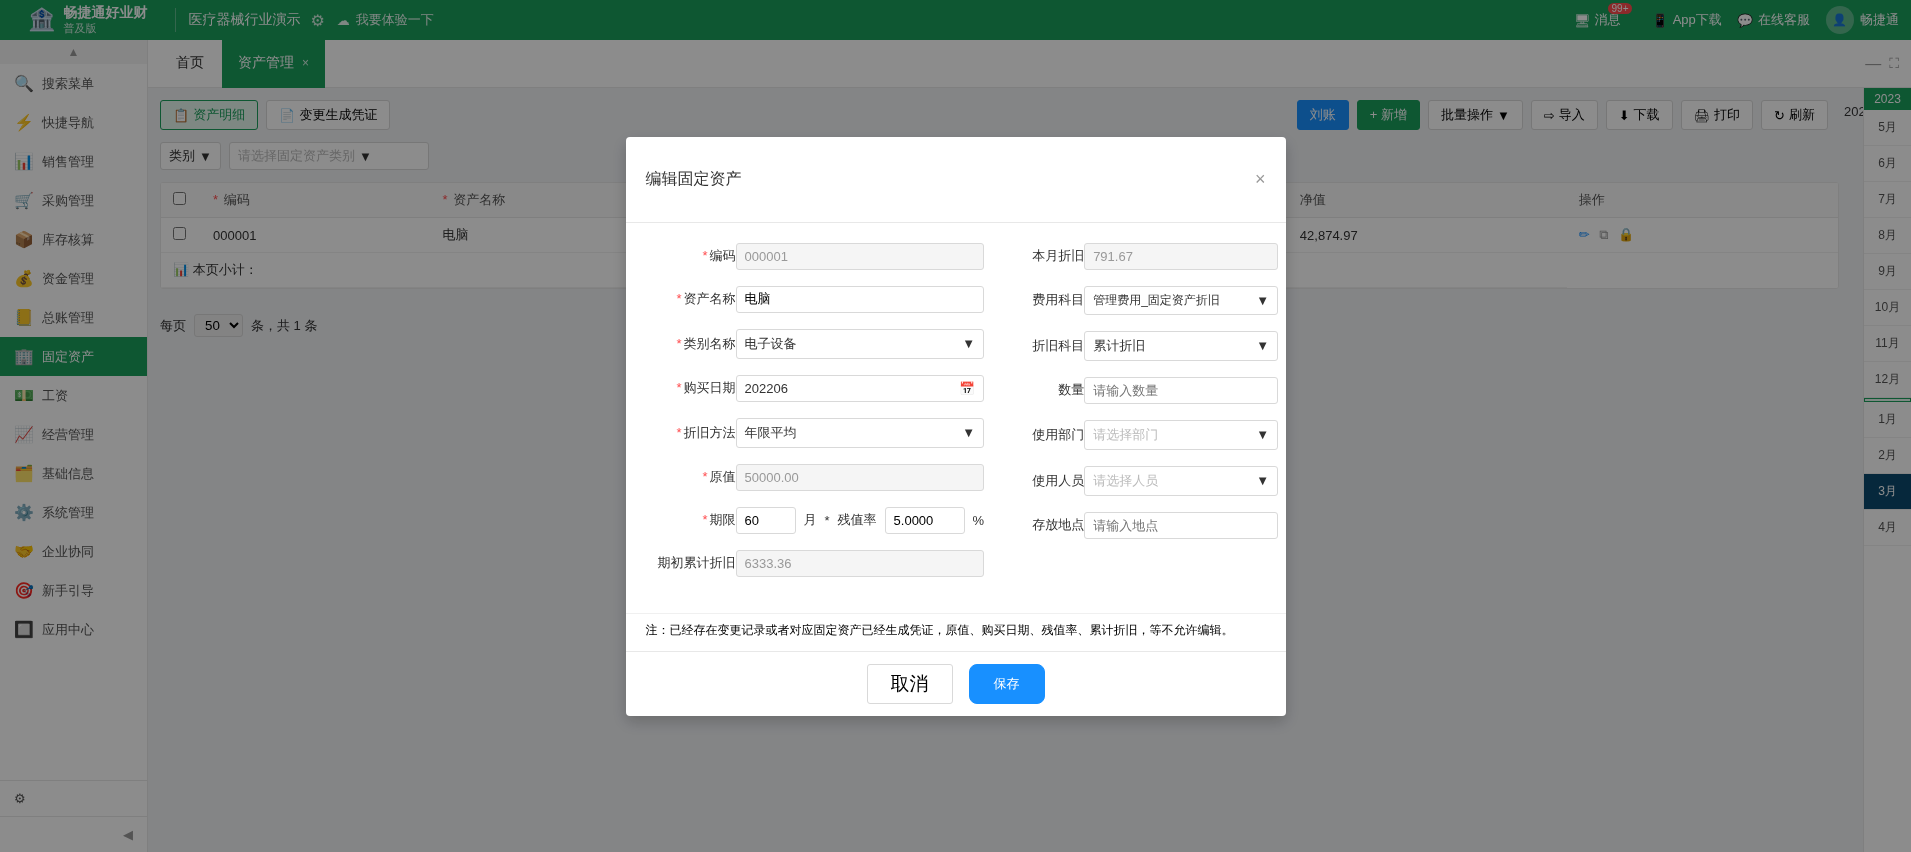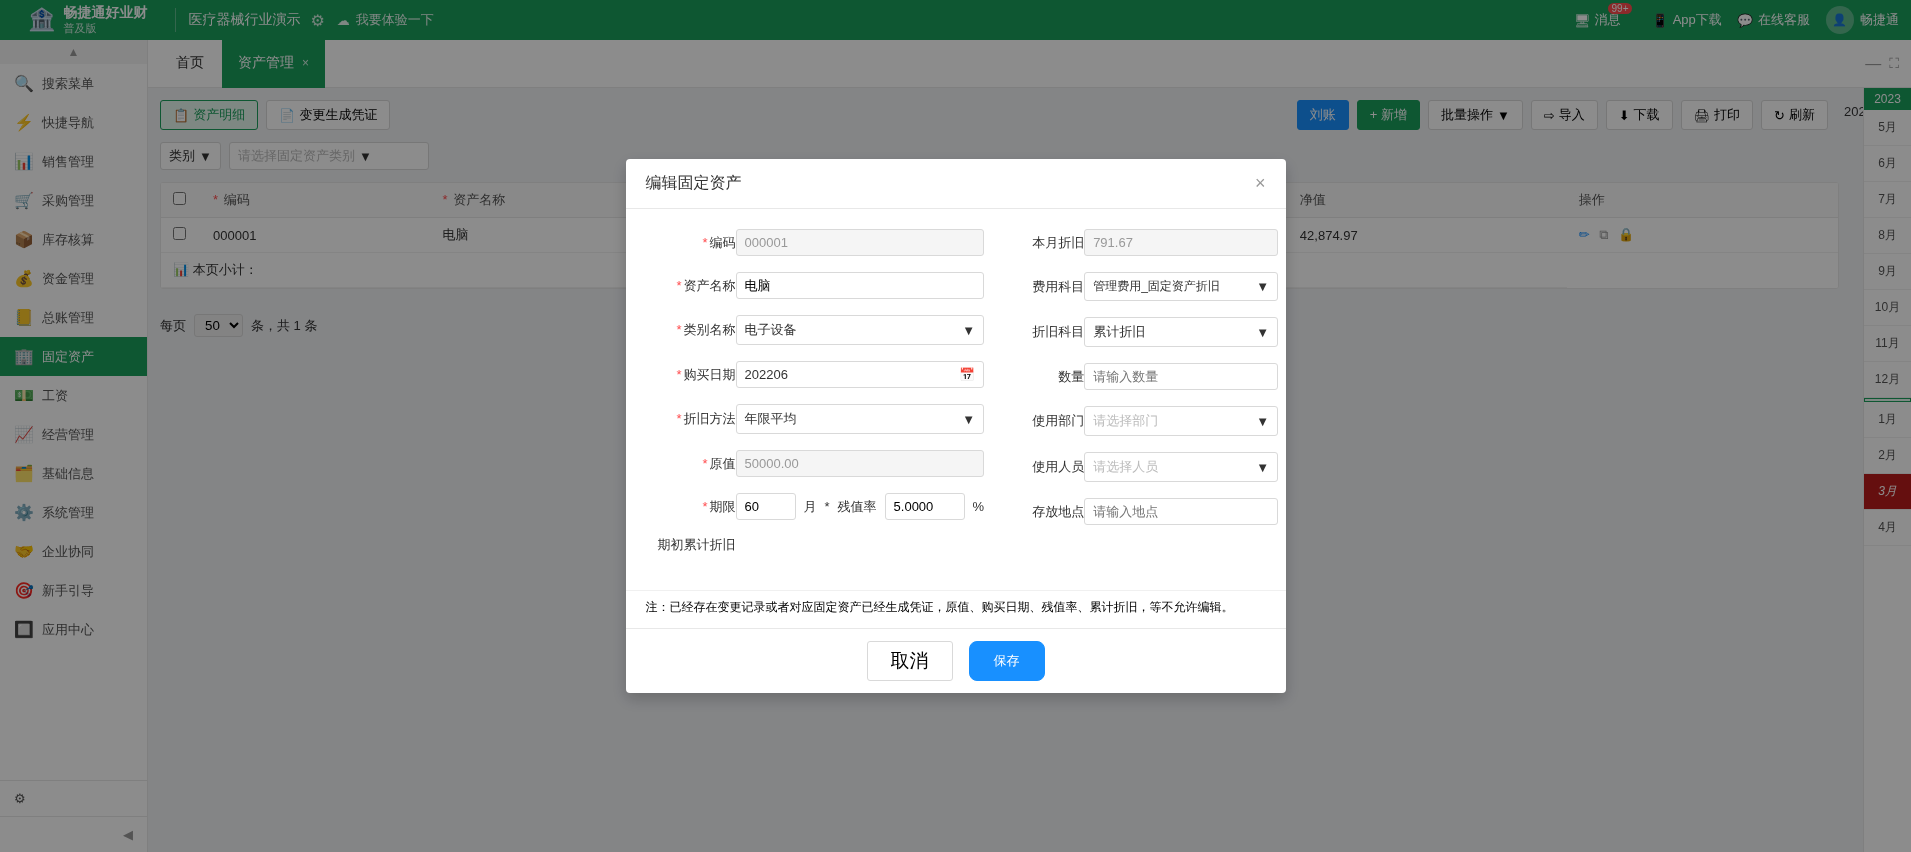--- a/index.html
+++ b/index.html
@@ -57,26 +57,26 @@
     .data-table td { padding: 8px 12px; border-bottom: 1px solid #f0f0f0; font-size: 13px; }
     .data-table .required { color: #ff4d4f; margin-right: 2px; }
     
     
     .pagination { display: flex; align-items: center; gap: 8px; margin-top: 25px; font-size: 13px; }
     .page-select { border: 1px solid #d9d9d9; border-radius: 3px; padding: 2px 6px; }
     
     
     .calendar-strip { position: absolute; right: 0; top: 0; bottom: 0; width: 48px; background: #fff; border-left: 1px solid #e8e8e8; display: flex; flex-direction: column; }
     .cal-item { height: 36px; display: flex; align-items: center; justify-content: center; font-size: 12px; color: #555; border-bottom: 1px solid #f0f0f0; cursor: pointer; }
-    .cal-item.highlight { background: #b91c1c; color: #fff; font-style: italic; }
+    .cal-item.highlight { background: #0c4a6e; color: #fff; }
     
     
     .modal-overlay { position: fixed; top: 0; left: 0; right: 0; bottom: 0; background: rgba(0,0,0,0.45); z-index: 1000; display: flex; align-items: center; justify-content: center; }
     .modal { background: #fff; border-radius: 4px; width: 660px; padding: 0; box-shadow: 0 6px 16px rgba(0,0,0,0.2); }
-    .modal-header { padding: 14px 20px; border-bottom: 1px solid #e8e8e8; display: flex; align-items: center; justify-content: space-between; }
+    .modal-header { padding: 32px 20px; border-bottom: 1px solid #e8e8e8; display: flex; align-items: center; justify-content: space-between; }
     .modal-title { font-size: 16px; font-weight: 500; }
     .modal-close { cursor: pointer; color: #999; font-size: 18px; }
     .modal-body { padding: 20px; display: grid; grid-template-columns: 1fr 1fr; gap: 0; }
     .form-section { padding: 0 10px; }
     .form-row { display: flex; align-items: center; margin-bottom: 16px; }
     .form-label { font-size: 13px; color: #333; width: 80px; text-align: right; flex-shrink: 0; }
     .form-label .req { color: #ff4d4f; margin-right: 2px; }
     .form-input { flex: 1; border: 1px solid #d9d9d9; border-radius: 3px; padding: 5px 8px; font-size: 13px; outline: none; }
     .form-input.disabled { background: #f5f5f5; color: #999; }
     .form-select { flex: 1; border: 1px solid #d9d9d9; border-radius: 3px; padding: 5px 8px; font-size: 13px; display: flex; align-items: center; justify-content: space-between; cursor: pointer; background: #fff; }
@@ -413,20 +413,21 @@
             <span class="inline-label">*</span>
             <span class="inline-label">残值率</span>
             <input class="inline-input wide" type="text" value="5.0000" style="">
             <span class="inline-label">%</span>
           </div>
         </div>
         <div class="form-row">
           <div class="form-label">
             <span>期初累计折旧</span>
           </div>
+          <input class="form-input disabled" type="text" value="6333.36" style="">
         </div>
       </div>
 
       <div class="form-section">
         <div class="form-row">
           <div class="form-label">
             <span>本月折旧</span>
           </div>
           <input class="form-input disabled" type="text" value="791.67" style="">
         </div>

